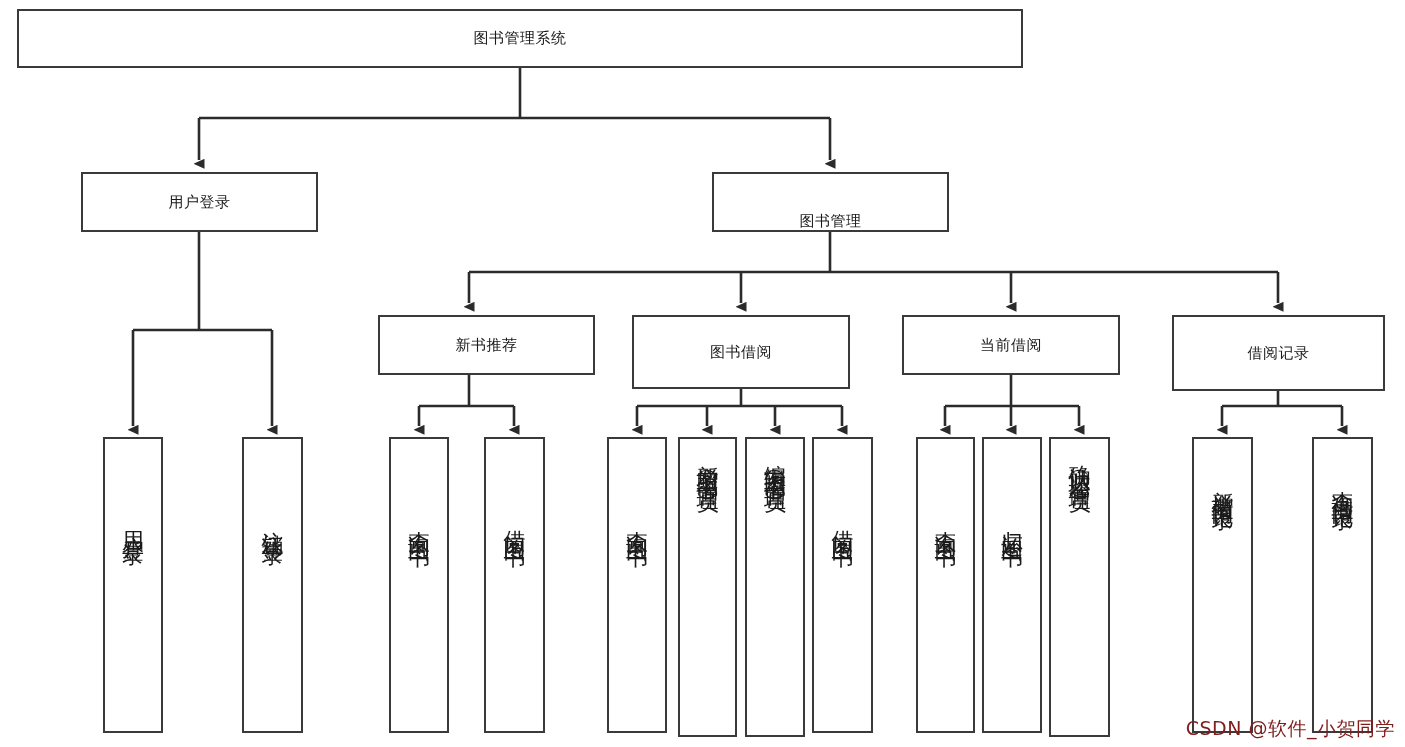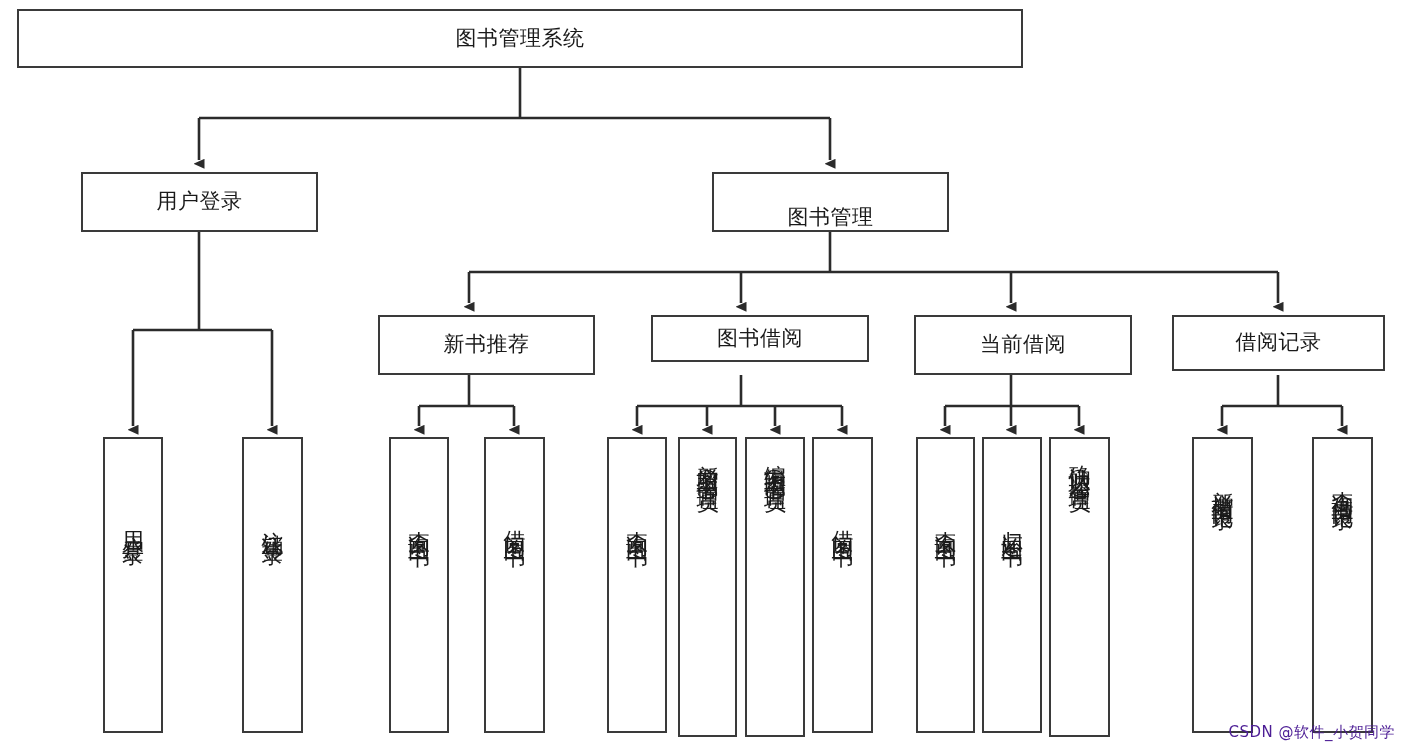--- a/index.html
+++ b/index.html
@@ -38,21 +38,21 @@
     justify-content: center;
     color: #1a1a1a;
   }
   .node-label {
     display: block;
     text-align: center;
     line-height: 1.12;
     color: #1a1a1a;
   }
   .node.horiz .node-label {
-    font-size: 21px;
+    font-size: 15px;
     letter-spacing: 0.5px;
     white-space: nowrap;
   }
   .node.vert {
     align-items: flex-start;
     padding-top: 10px;
   }
   .node.vert .node-label {
     writing-mode: vertical-rl;
     text-orientation: upright;
@@ -61,22 +61,22 @@
     line-height: 1;
     white-space: nowrap;
   }
   .node.vert.tall-text .node-label {
     letter-spacing: 4px;
   }
   #watermark {
     position: absolute;
     right: 10px;
     bottom: 5px;
-    font-size: 15px;
-    color: #4c1d95;
+    font-size: 19px;
+    color: #7f1d1d;
     white-space: nowrap;
     letter-spacing: 0.5px;
   }
 </style>
 </head>
 <body>
 
 <div id="diagram-root">
 
   <svg class="connectors" viewBox="0 0 1405 747" xmlns="http://www.w3.org/2000/svg">
@@ -136,27 +136,27 @@
   <div class="node horiz" style="left:81px; top:172px; width:237px; height:60px;">
     <span class="node-label">用户登录</span>
   </div>
   <div class="node horiz" style="left:712px; top:172px; width:237px; height:60px;align-items:flex-end;">
     <span class="node-label">图书管理</span>
   </div>
 
   <div class="node horiz" style="left:378px; top:315px; width:217px; height:60px;">
     <span class="node-label">新书推荐</span>
   </div>
-  <div class="node horiz" style="left:632px; top:315px; width:218px; height:47px;margin-left:19px;">
+  <div class="node horiz" style="left:632px; top:315px; width:218px; height:74px;">
     <span class="node-label">图书借阅</span>
   </div>
-  <div class="node horiz" style="left:902px; top:315px; width:218px; height:60px;margin-left:12px;">
+  <div class="node horiz" style="left:902px; top:315px; width:218px; height:60px;">
     <span class="node-label">当前借阅</span>
   </div>
-  <div class="node horiz" style="left:1172px; top:315px; width:213px; height:56px;justify-content:center;">
+  <div class="node horiz" style="left:1172px; top:315px; width:213px; height:76px;justify-content:center;">
     <span class="node-label">借阅记录</span>
   </div>
 
   <div class="node vert" style="left:103px; top:437px; width:60px; height:296px; padding-top:74px;">
     <span class="node-label">用户登录</span>
   </div>
   <div class="node vert" style="left:242px; top:437px; width:61px; height:296px; padding-top:74px;">
     <span class="node-label">注销登录</span>
   </div>
 

